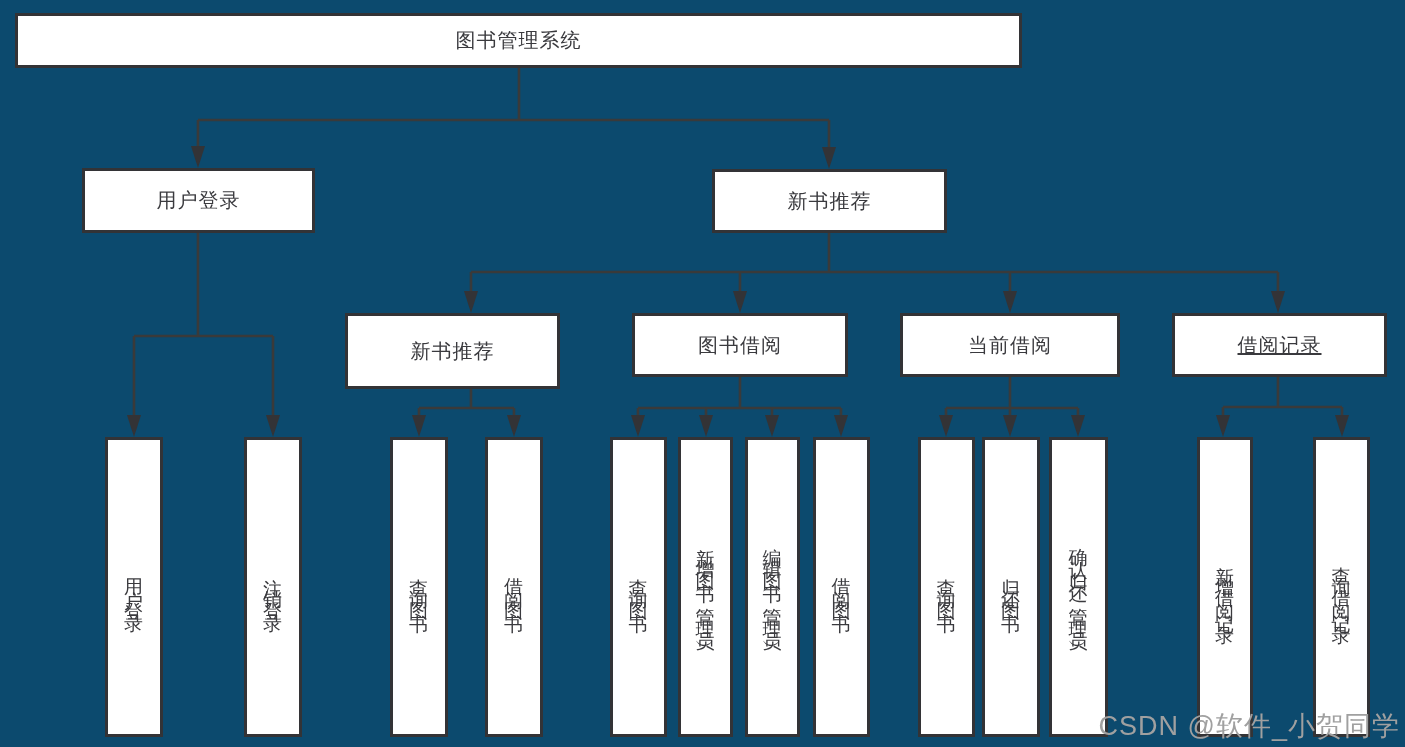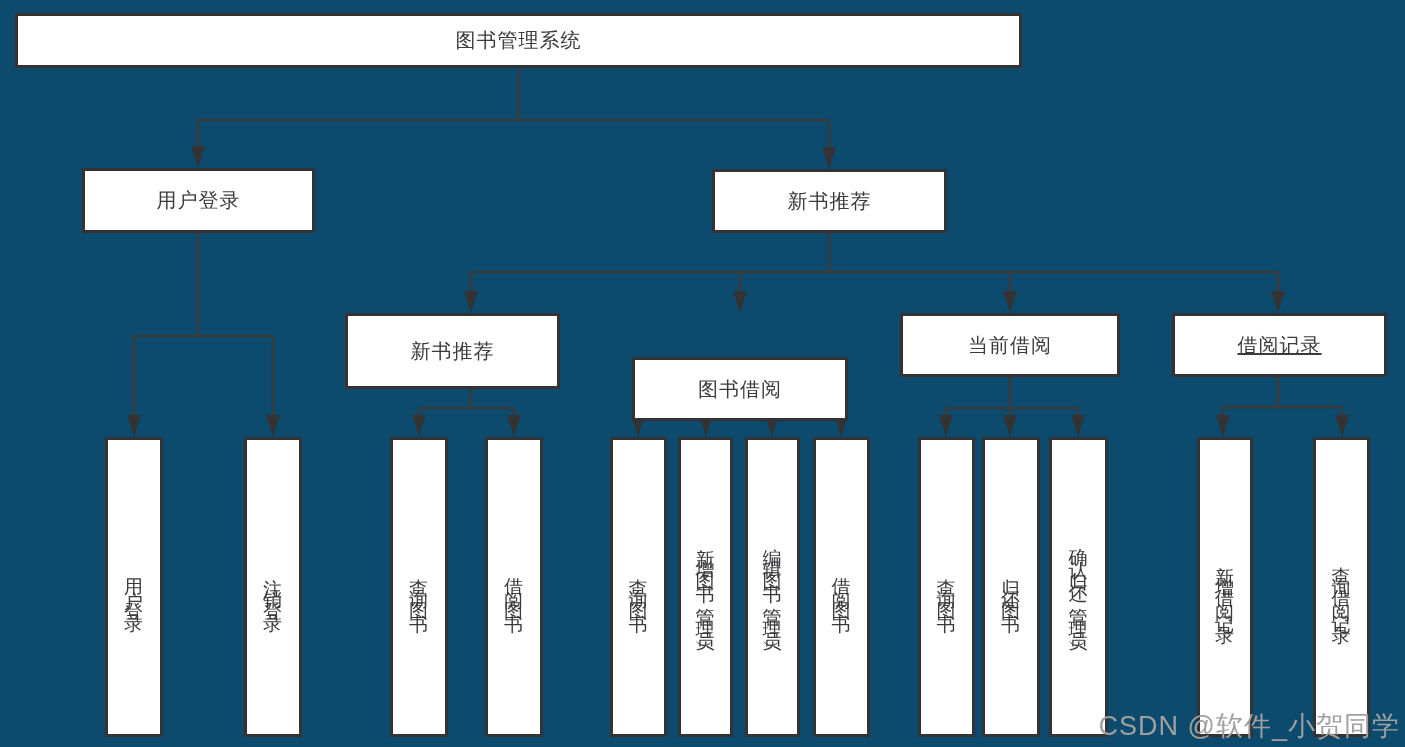--- a/index.html
+++ b/index.html
@@ -105,21 +105,21 @@
   <div class="node" style="left:82px; top:168px; width:233px; height:65px;">
     <span>用户登录</span>
   </div>
   <div class="node" style="left:712px; top:169px; width:235px; height:64px;">
     <span>新书推荐</span>
   </div>
 
   <div class="node" style="left:345px; top:313px; width:215px; height:76px;">
     <span>新书推荐</span>
   </div>
-  <div class="node" style="left:632px; top:313px; width:216px; height:64px;margin-top:44px;">
+  <div class="node" style="left:632px; top:313px; width:216px; height:64px;">
     <span>图书借阅</span>
   </div>
   <div class="node" style="left:900px; top:313px; width:220px; height:64px;text-align:center;">
     <span>当前借阅</span>
   </div>
   <div class="node" style="left:1172px; top:313px; width:215px; height:64px;text-decoration:underline;">
     <span>借阅记录</span>
   </div>
 
   <div class="leaf" style="left:105px; top:437px; width:58px; height:300px;">

